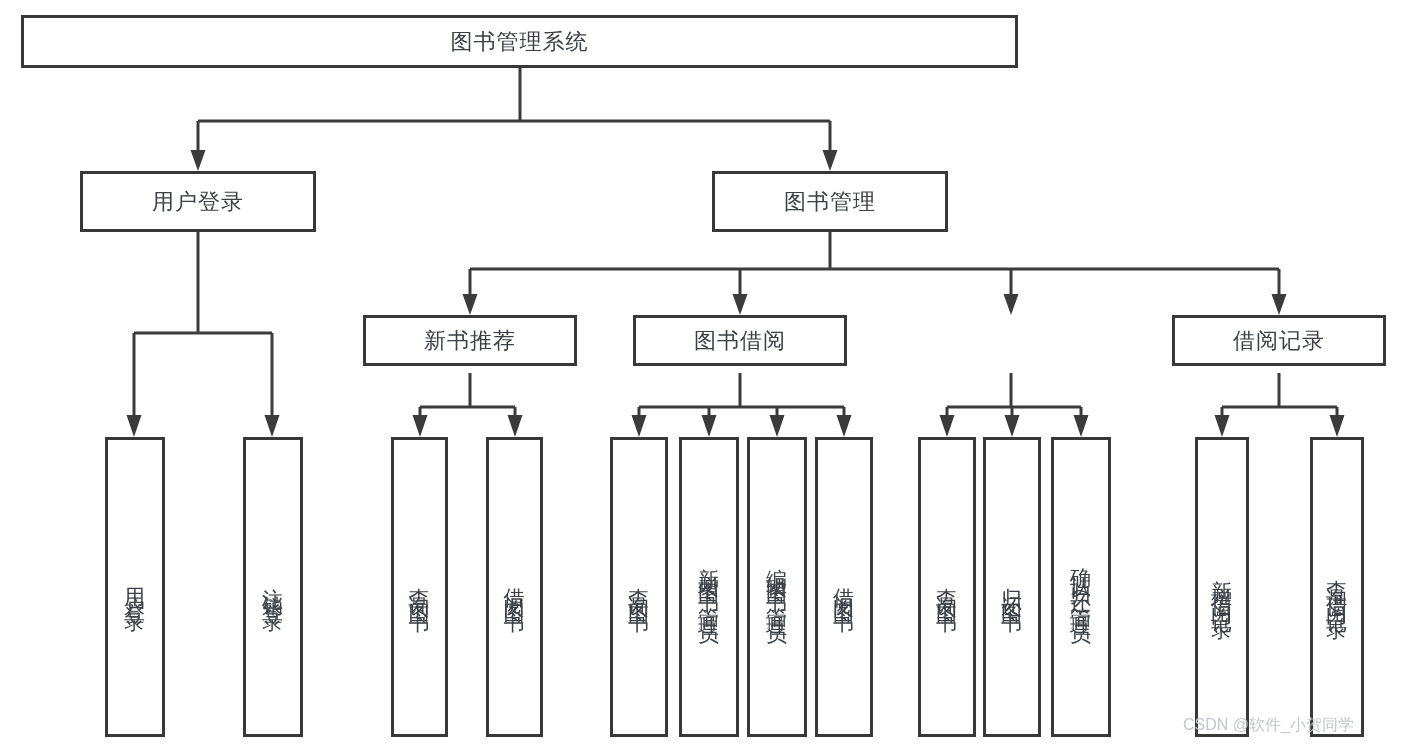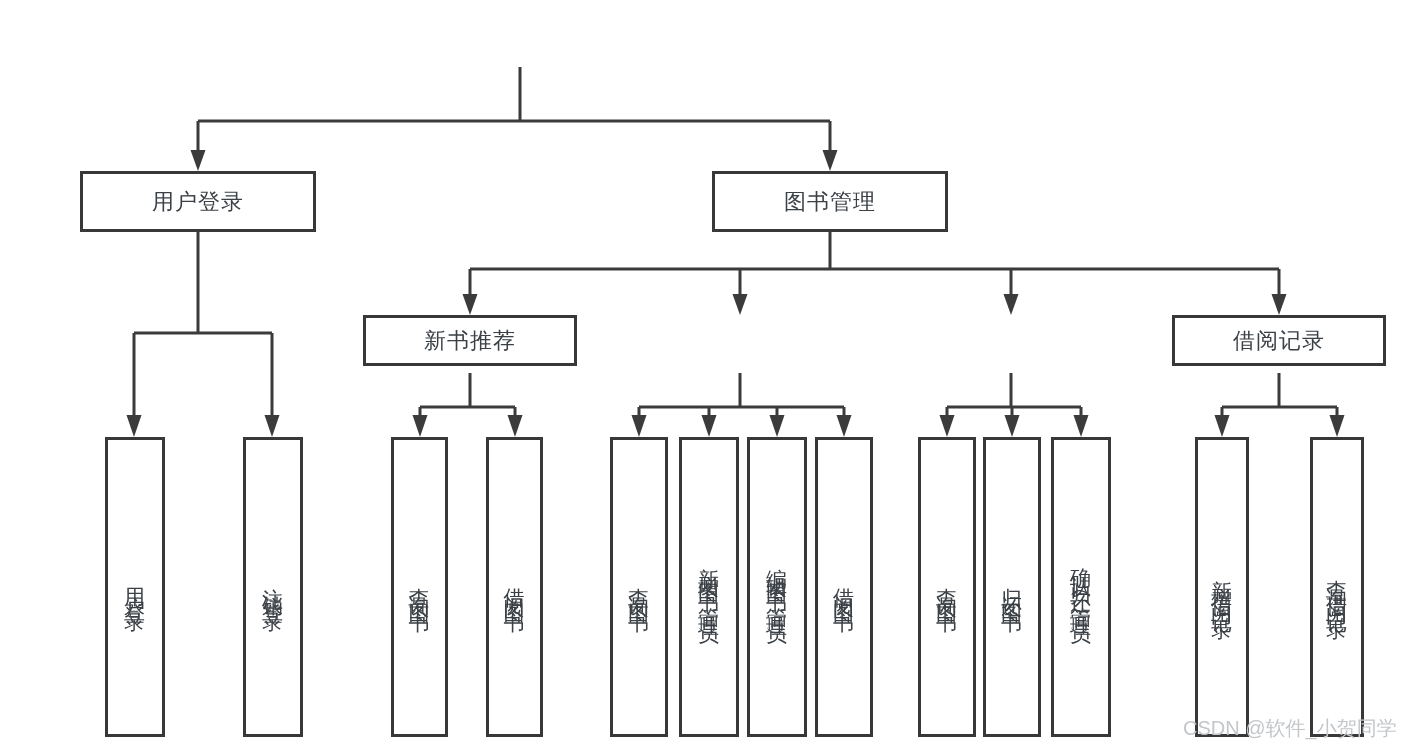--- a/index.html
+++ b/index.html
@@ -37,21 +37,21 @@
     text-orientation: mixed;
     font-size: 21px;
     letter-spacing: 8px;
     line-height: 1;
     white-space: nowrap;
   }
   .watermark {
     position: absolute;
     left: 1183px;
     top: 715px;
-    font-size: 20px;
+    font-size: 16px;
     color: #c3c6ca;
     letter-spacing: 0px;
     z-index: 5;
     white-space: nowrap;
   }
 </style>
 </head>
 <body>
 
 <div class="canvas">
@@ -81,25 +81,27 @@
       <polygon points="769.5,415 784.5,415 777,437"></polygon>
       <polygon points="836.5,415 851.5,415 844,437"></polygon>
       <polygon points="939.5,415 954.5,415 947,437"></polygon>
       <polygon points="1004.5,415 1019.5,415 1012,437"></polygon>
       <polygon points="1073.5,415 1088.5,415 1081,437"></polygon>
       <polygon points="1214.5,415 1229.5,415 1222,437"></polygon>
       <polygon points="1329.5,415 1344.5,415 1337,437"></polygon>
     </g>
   </svg>
 
+  <div class="box hbox root">图书管理系统</div>
 
   <div class="box hbox lvl2" style="left:80px;width:236px;">用户登录</div>
   <div class="box hbox lvl2" style="left:712px;width:236px;font-family:Liberation Mono, monospace;">图书管理</div>
 
   <div class="box hbox lvl3" style="left:363px;width:214px;">新书推荐</div>
+  <div class="box hbox lvl3" style="left:633px;width:214px;">图书借阅</div>
   <div class="box hbox lvl3" style="left:1172px;width:214px;">借阅记录</div>
 
   <div class="box leaf" style="left:105px;width:60px;">
     <span class="vtext">用户登录</span>
   </div>
   <div class="box leaf" style="left:243px;width:60px;">
     <span class="vtext">注销登录</span>
   </div>
 
   <div class="box leaf" style="left:391px;width:57px;">

